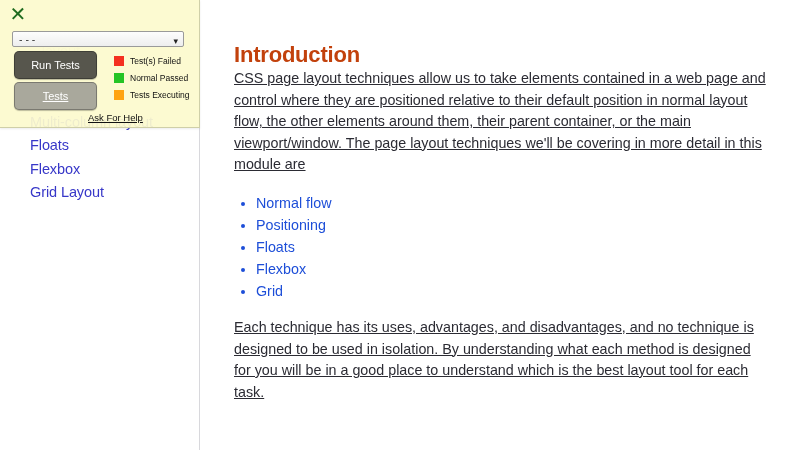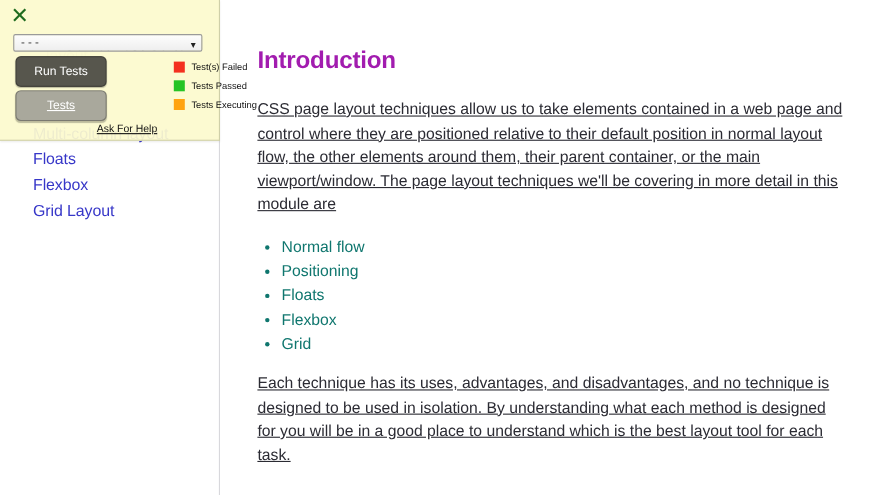--- a/index.html
+++ b/index.html
@@ -79,60 +79,59 @@
     color: #ffffff;
     display: flex; align-items: center; justify-content: center;
     cursor: pointer;
     border: 1px solid rgba(0,0,0,0.28);
     box-shadow: 0 1px 1px rgba(0,0,0,0.25);
   }
   .btn-run   { top: 51px; background: #57564d; }
   .btn-tests { top: 82px; background: #a9a89c; text-decoration: underline; }
 
   .legend { position: absolute; left: 114px; top: 56px; }
-  .legend-row { display: flex; align-items: center; margin-bottom: 7px; margin-left: 44px; }
+  .legend-row { display: flex; align-items: center; margin-bottom: 7px; }
   .swatch { width: 10px; height: 10px; margin-right: 6px; flex: none; }
   .legend-text { font-size: 8.5px; color: #111; white-space: nowrap; }
 
   .help-link {
     position: absolute; left: 88px; top: 112px;
     font-size: 9.5px; color: #111;
     text-decoration: underline;
     cursor: pointer;
   }
 
   
   .content {
     position: absolute; left: 200px; top: 0;
     width: 600px; height: 450px;
     padding: 42px 30px 0 34px;
     background: #ffffff;
   }
   h2.doc-h {
     font-size: 22px;
     font-weight: bold;
-    color: #a21caf;
+    color: #c2410c;
     letter-spacing: -0.2px;
-    margin-bottom: 22px;
   }
   p.doc-p {
     font-size: 14.3px;
     line-height: 21.5px;
     color: #2b2b33;
     margin-bottom: 18px;
     max-width: 532px;
     text-decoration: underline;
   }
   ul.doc-list {
     margin: 0 0 16px 22px;
   }
   ul.doc-list li {
     font-size: 14.3px;
     line-height: 19.5px;
-    color: #0f766e;
+    color: #1d4ed8;
     margin-bottom: 2.5px;
   }
 </style>
 </head>
 <body>
 
 <div id="screen">
 
   <div class="sidebar">
     <a class="side-link hidden-behind" style="margin-top:28px;">...layout</a>
@@ -156,21 +155,21 @@
     <div class="btn btn-run">Run Tests</div>
     <div class="btn btn-tests">Tests</div>
 
     <div class="legend">
       <div class="legend-row">
         <span class="swatch" style="background:#f4301f"></span>
         <span class="legend-text">Test(s) Failed</span>
       </div>
       <div class="legend-row">
         <span class="swatch" style="background:#25c425"></span>
-        <span class="legend-text">Tests Passed</span>
+        <span class="legend-text">Normal Passed</span>
       </div>
       <div class="legend-row">
         <span class="swatch" style="background:#ffa310"></span>
         <span class="legend-text">Tests Executing</span>
       </div>
     </div>
 
     <div class="help-link">Ask For Help</div>
   </div>
 

